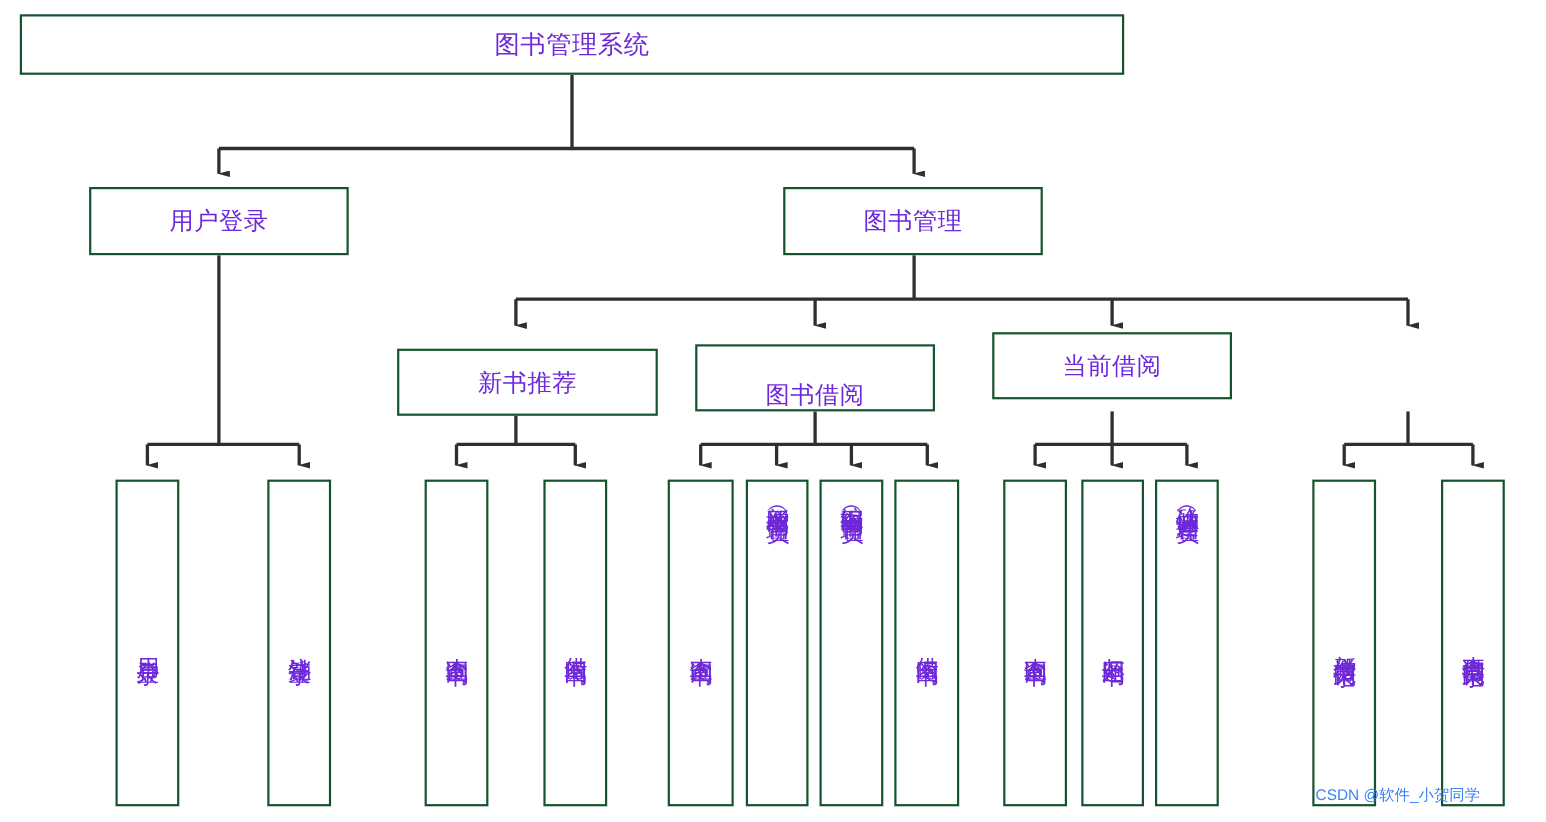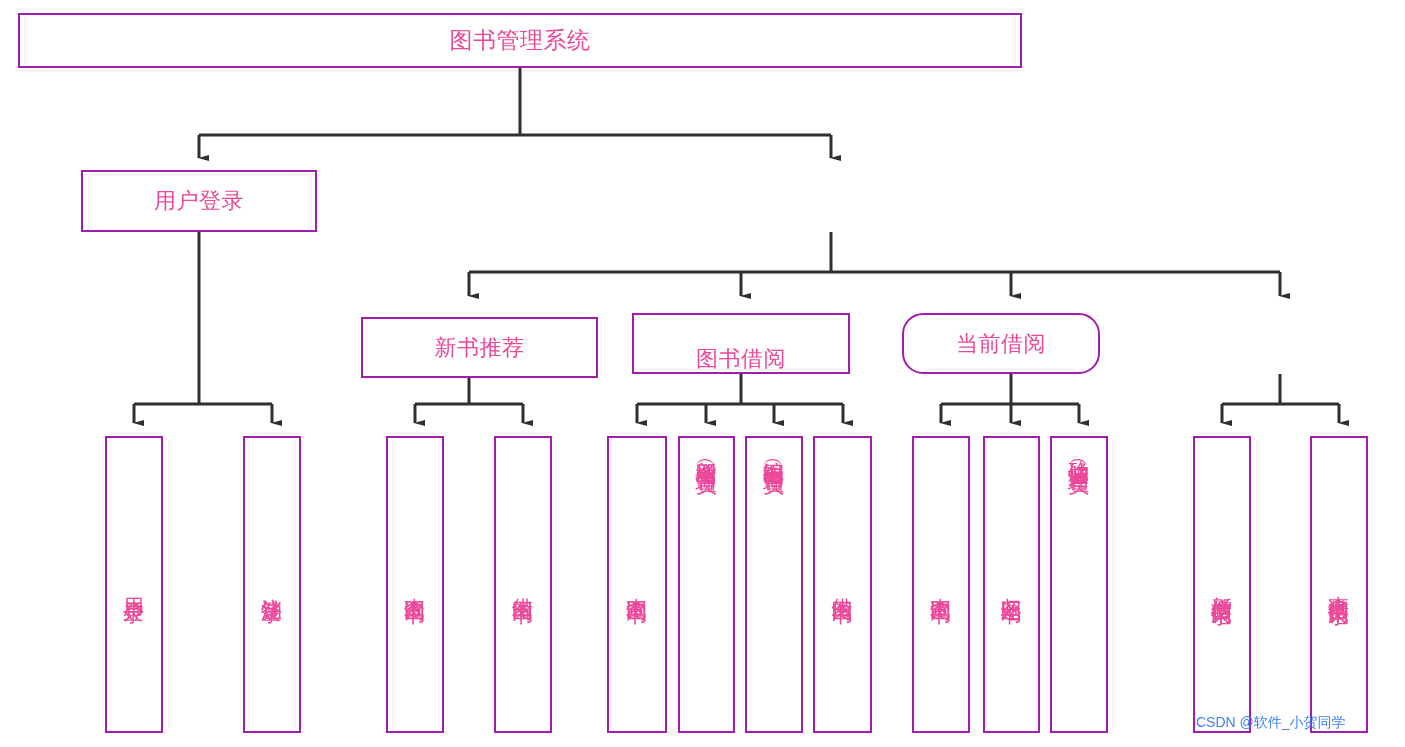--- a/index.html
+++ b/index.html
@@ -20,26 +20,26 @@
   svg#wires {
     position: absolute;
     left: 0;
     top: 0;
     width: 1405px;
     height: 747px;
   }
   .node {
     position: absolute;
     box-sizing: border-box;
-    border: 2px solid #a21caf;
+    border: 2px solid #14532d;
     background: #ffffff;
     display: flex;
     align-items: center;
     justify-content: center;
-    color: #ec4899;
+    color: #6d28d9;
   }
   .node-label {
     display: block;
     text-align: center;
     line-height: 1.18;
     white-space: nowrap;
   }
   
   .node.horiz .node-label {
     font-size: 22px;
@@ -129,28 +129,31 @@
     </g>
   </svg>
 
   <div class="node horiz root" style="left:18px; top:13px; width:1004px; height:55px;">
     <span class="node-label">图书管理系统</span>
   </div>
 
   <div class="node horiz" style="left:81px; top:170px; width:236px; height:62px;">
     <span class="node-label">用户登录</span>
   </div>
+  <div class="node horiz" style="left:712px; top:170px; width:236px; height:62px;">
+    <span class="node-label">图书管理</span>
+  </div>
 
   <div class="node horiz" style="left:361px; top:317px; width:237px; height:61px;">
     <span class="node-label">新书推荐</span>
   </div>
   <div class="node horiz" style="left:632px; top:313px; width:218px; height:61px;align-items:flex-end;">
     <span class="node-label">图书借阅</span>
   </div>
-  <div class="node horiz" style="left:902px; top:313px; width:198px; height:61px;border-radius:21px;">
+  <div class="node horiz" style="left:902px; top:302px; width:218px; height:61px;">
     <span class="node-label">当前借阅</span>
   </div>
 
   <div class="node vert centered" style="left:105px; top:436px; width:58px; height:297px;">
     <span class="node-label">用户登录</span>
   </div>
   <div class="node vert centered" style="left:243px; top:436px; width:58px; height:297px;">
     <span class="node-label">注销登录</span>
   </div>
 

